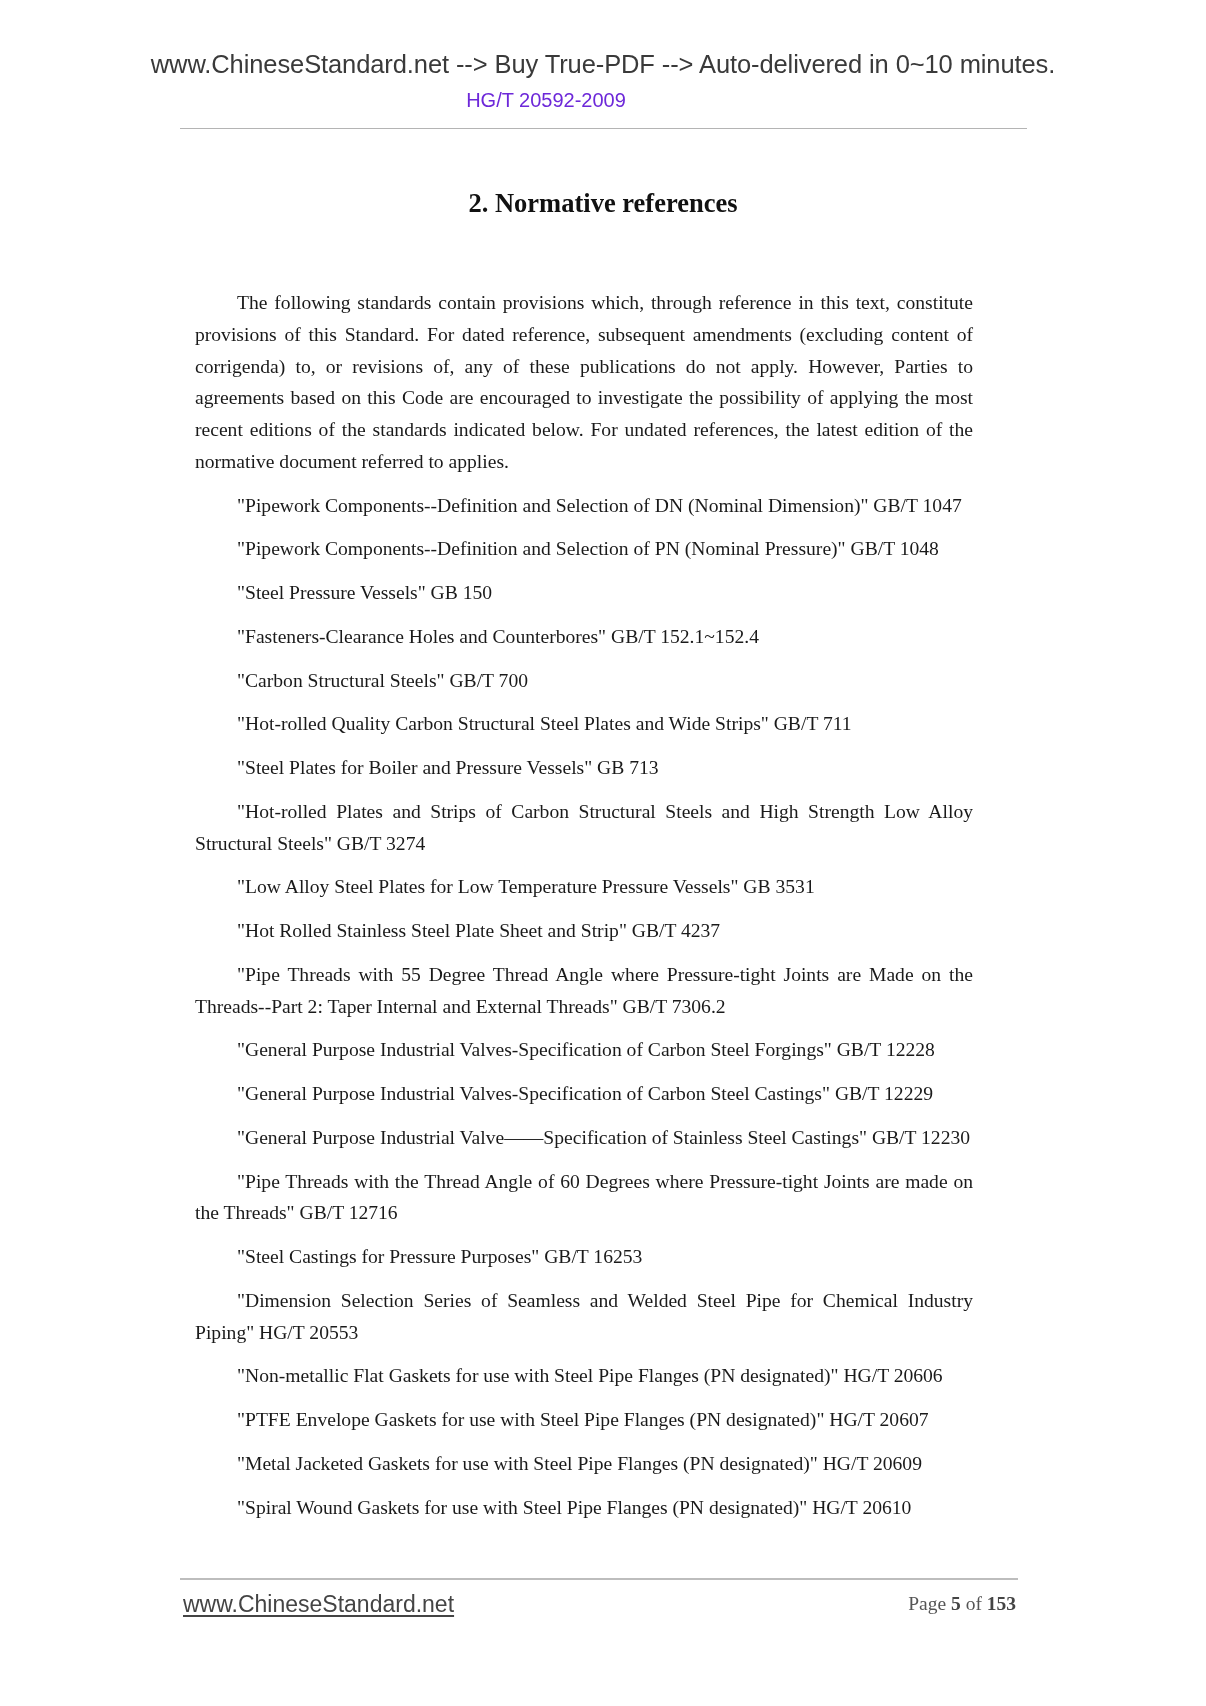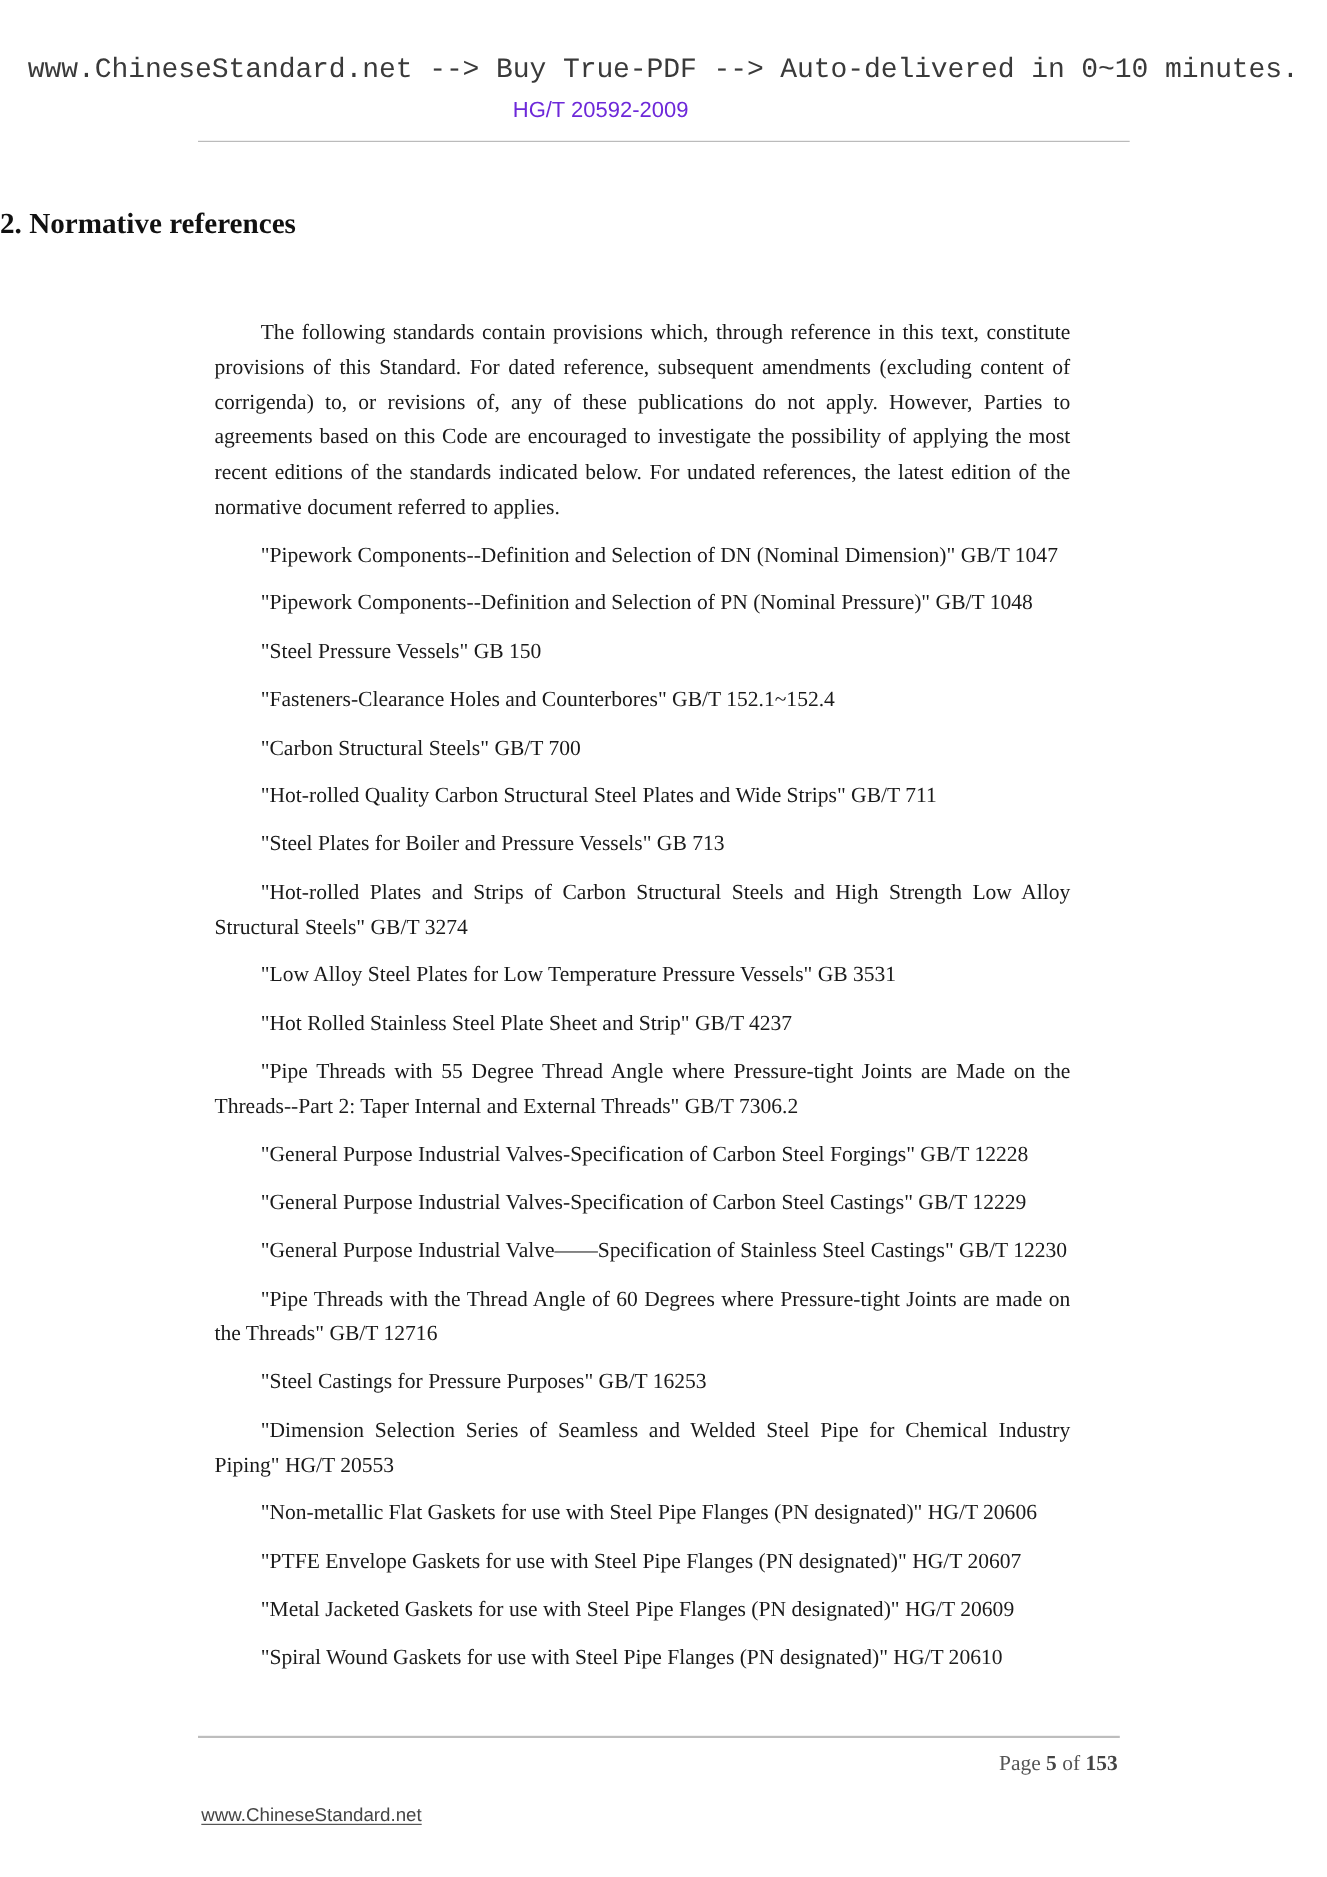--- a/index.html
+++ b/index.html
@@ -23,21 +23,20 @@
       color: #3a3a3a;
     }
     .header-banner {
       position: absolute;
       left: 0;
       width: 1206px;
       top: 48px;
       font-size: 25.5px;
       line-height: 32px;
       letter-spacing: -0.1px;
-      font-family: Liberation Mono, monospace;
     }
     .header-docid {
       position: absolute;
       left: 0;
       width: 1092px;
       top: 88px;
       font-size: 20px;
       line-height: 24px;
       color: #6d28d9;
     }
@@ -47,20 +46,21 @@
       top: 128px;
       width: 847px;
       height: 0;
       border-top: 1px solid #b4b4b4;
     }
     .section-title {
       position: absolute;
       left: 0;
       width: 1206px;
       top: 186px;
+      text-align: center;
       font-family: "Liberation Serif", serif;
       font-weight: bold;
       font-size: 26.5px;
       line-height: 34px;
       color: #111;
       margin: 0;
     }
     .body-text {
       position: absolute;
       left: 183px;
@@ -82,27 +82,26 @@
       top: 1578px;
       width: 838px;
       height: 0;
       border-top: 2px solid #bdbdbd;
     }
     .footer-link {
       position: absolute;
       left: 183px;
       top: 1591px;
       font-family: "Liberation Sans", sans-serif;
-      font-size: 17px;
+      font-size: 23px;
       line-height: 26px;
       color: #444;
       text-decoration: underline;
       text-decoration-color: #444;
       text-underline-offset: 3px;
-      margin-top: 46px;
     }
     .footer-page {
       position: absolute;
       right: 190px;
       top: 1591px;
       font-family: Liberation Serif, serif;
       font-size: 19.5px;
       line-height: 26px;
       color: #555;
     }

